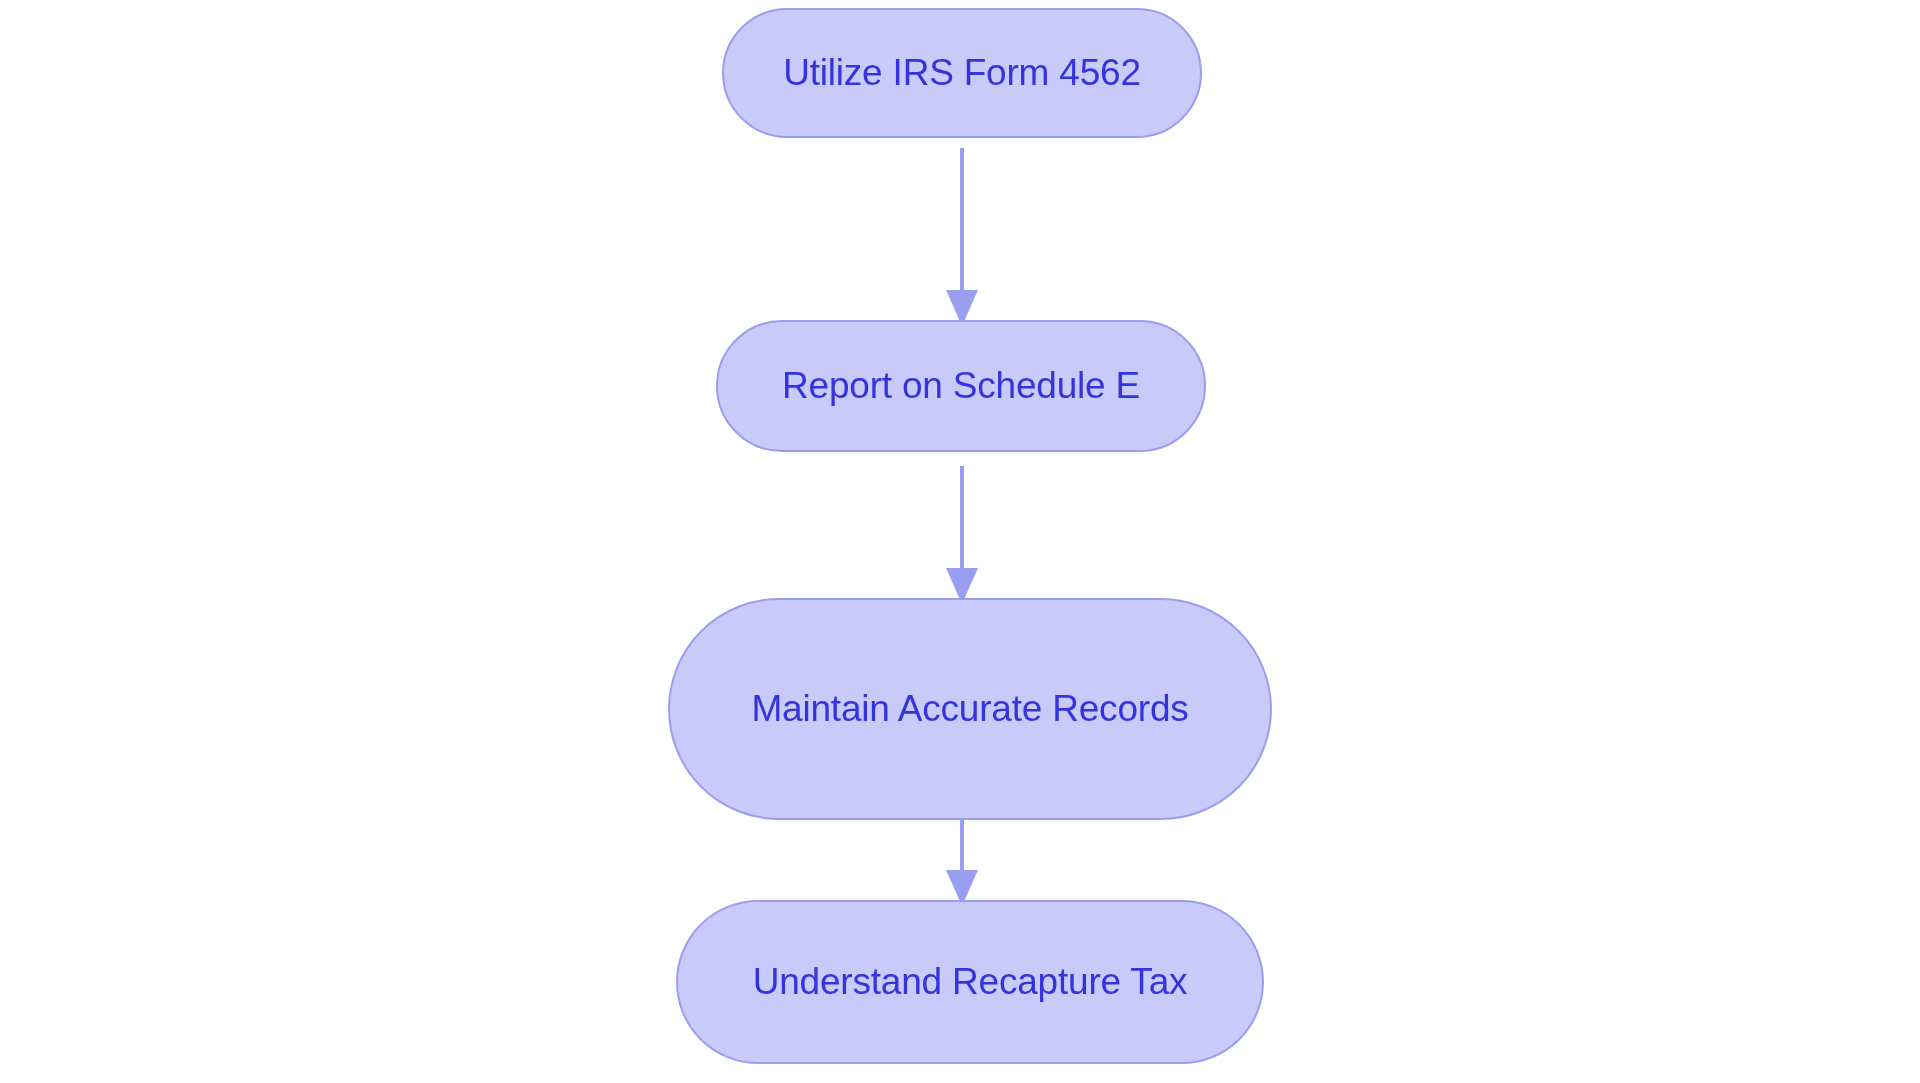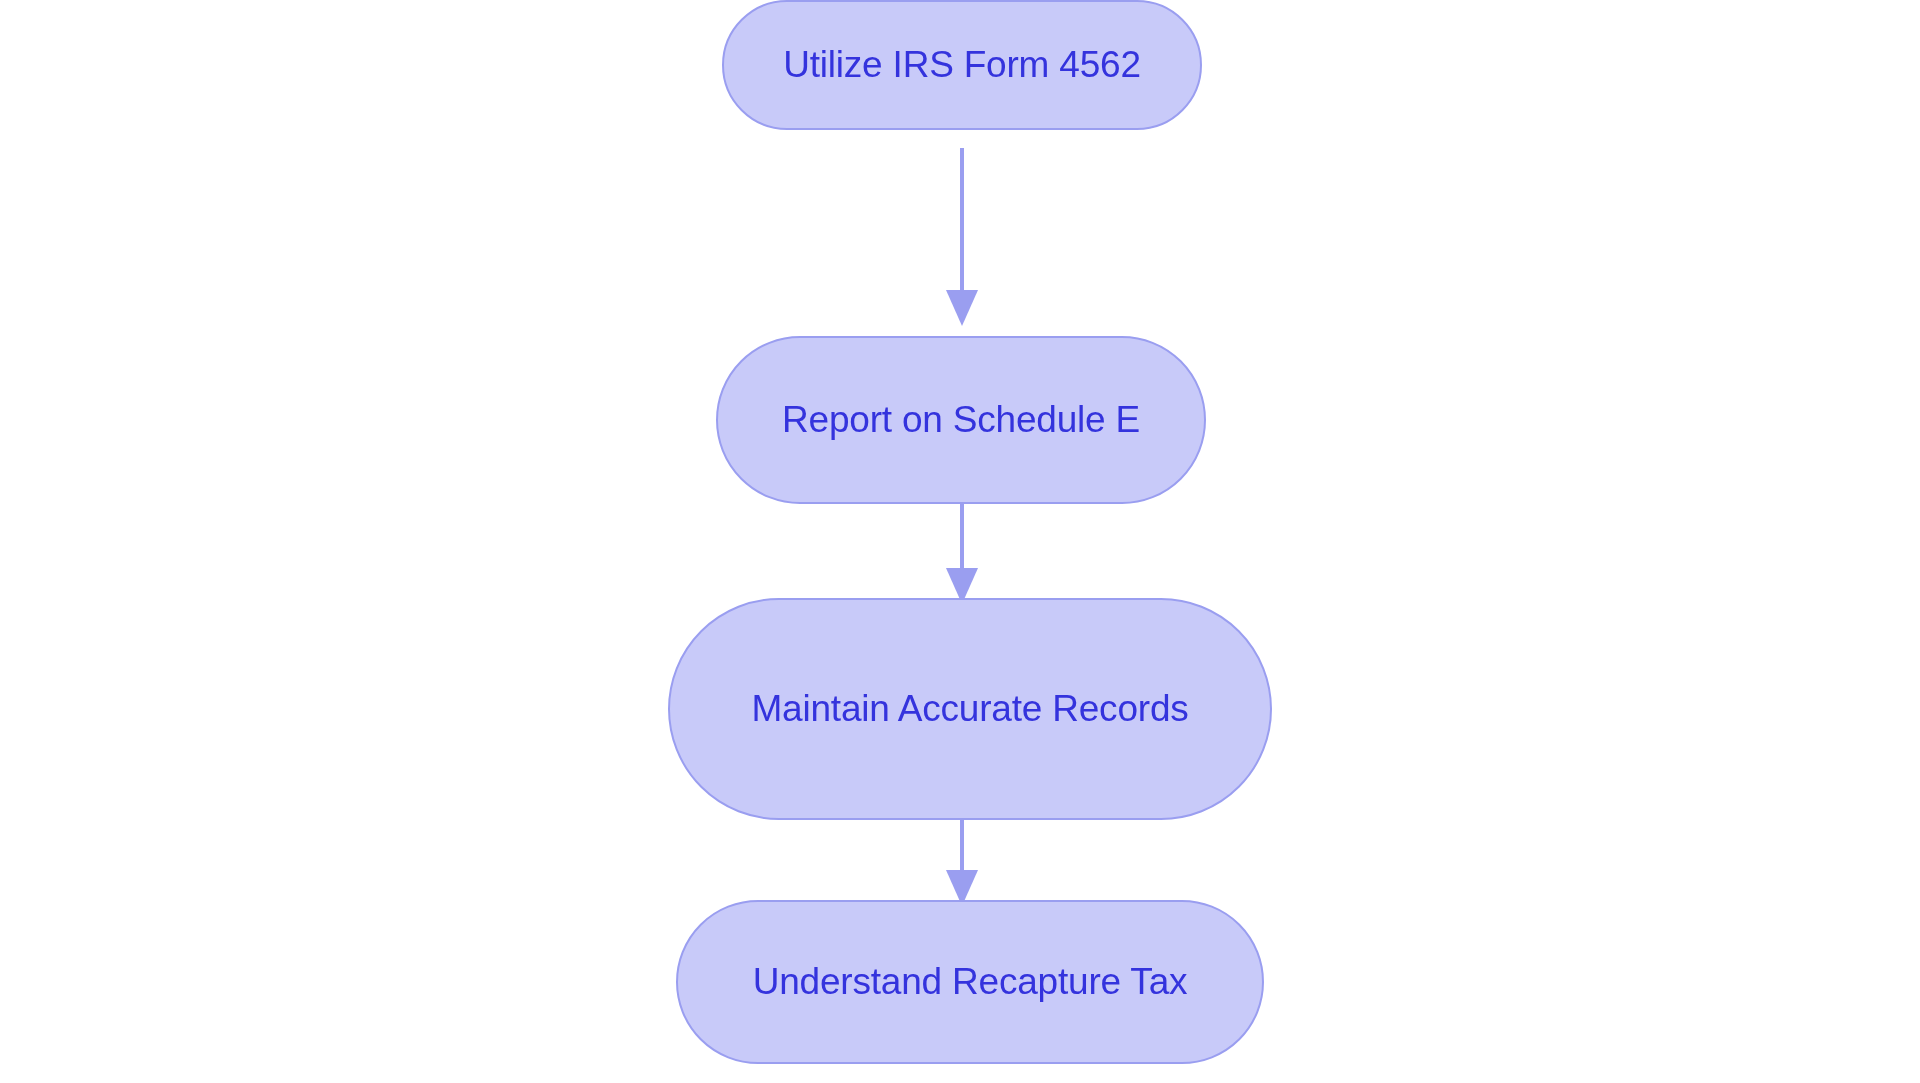--- a/index.html
+++ b/index.html
@@ -49,22 +49,22 @@
     font-size: 37px;
     font-weight: 400;
     letter-spacing: -0.2px;
     line-height: 1.1;
     white-space: nowrap;
     text-align: center;
     user-select: none;
   }
 
   
-  #node-0 { left: 722px; top: 0;  width: 480px; height: 130px; align-items: center; }
-  #node-1 { left: 716px; top: 336px; width: 490px; height: 168px; }
+  #node-0 { left: 722px; top: 8px;  width: 480px; height: 130px; align-items: center; }
+  #node-1 { left: 716px; top: 320px; width: 490px; height: 132px; }
   #node-2 { left: 668px; top: 598px; width: 604px; height: 222px; }
   #node-3 { left: 676px; top: 900px; width: 588px; height: 164px; }
 </style>
 </head>
 <body>
 
 <div id="flow-canvas">
 
   <svg class="flow-svg" viewBox="0 0 1920 1083" xmlns="http://www.w3.org/2000/svg">
     <defs>

